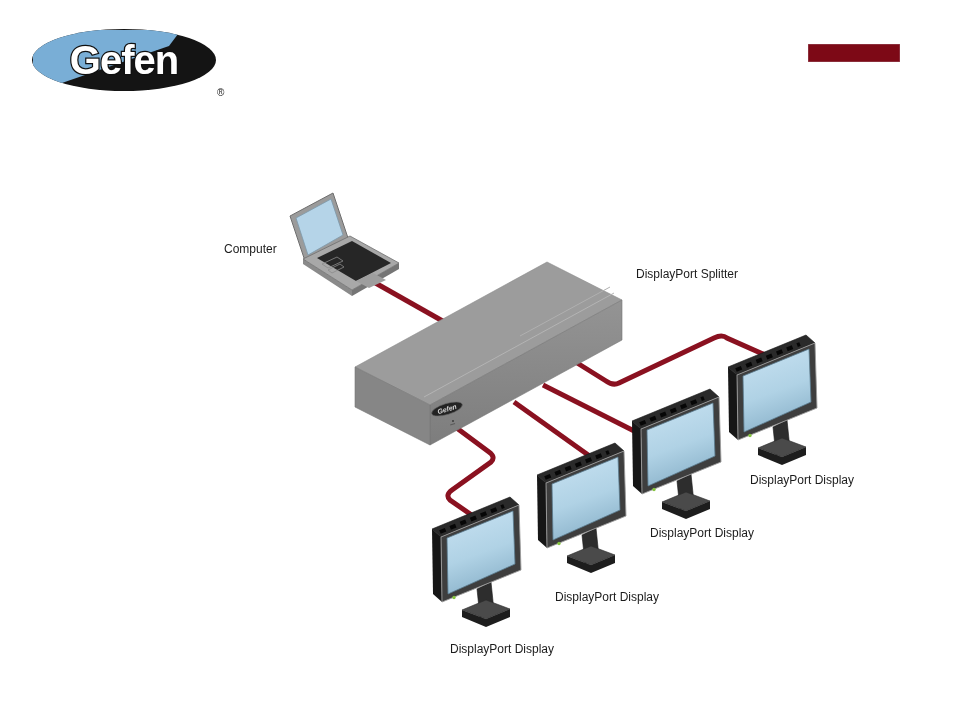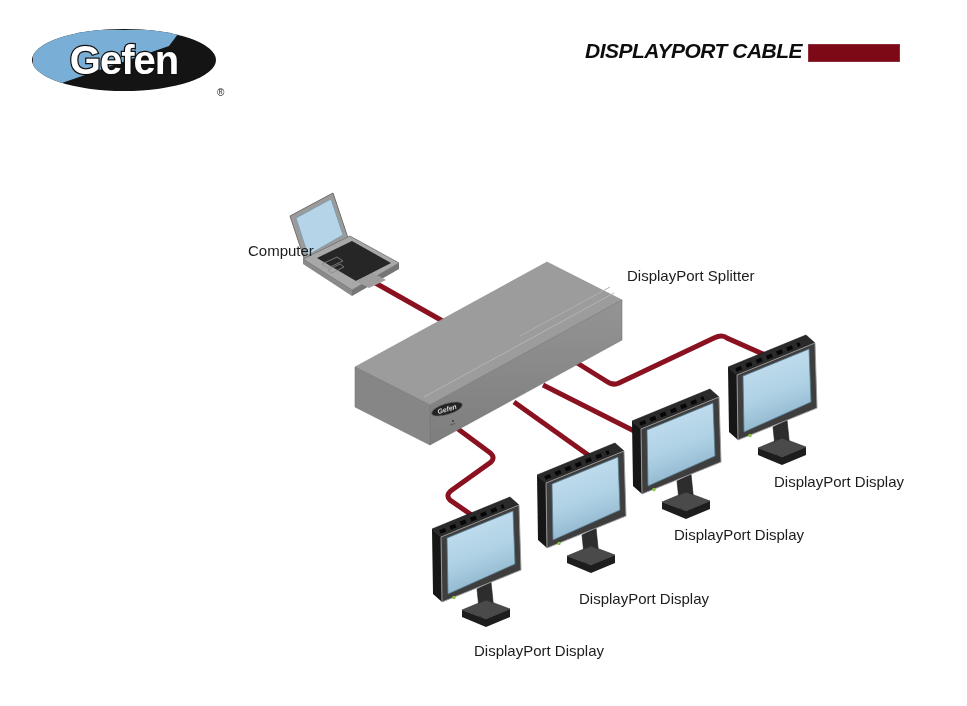--- a/index.html
+++ b/index.html
@@ -1,18 +1,18 @@
 <!DOCTYPE html>
 <html><head>
 <meta charset="utf-8">
 <style>
   html,body{margin:0;padding:0;background:#ffffff;}
   #stage{position:relative;width:967px;height:706px;background:#ffffff;overflow:hidden;
          font-family:"Liberation Sans", sans-serif;}
-  .lbl{position:absolute;font-size:15px;color:#1c1c1c;white-space:nowrap;margin-left:24px;}
+  .lbl{position:absolute;font-size:12px;color:#1c1c1c;white-space:nowrap;}
   #title{position:absolute;left:585px;top:39px;font-size:21px;font-weight:bold;
          font-style:italic;letter-spacing:-0.5px;color:#0d0d0d;white-space:nowrap;}
   #swatch{position:absolute;left:808px;top:44px;}
   #model{position:absolute;left:752px;top:629px;font-size:24px;font-weight:bold;
          font-style:italic;letter-spacing:-1px;color:#0d0d0d;white-space:nowrap;}
   #gefen-logo{position:absolute;left:31px;top:26px;}
   #diagram{position:absolute;left:0;top:0;}
 </style>
 </head>
 <body>
@@ -24,21 +24,20 @@
       <clipPath id="logoClip">
           <ellipse cx="93" cy="34" rx="92" ry="31"></ellipse>
         </clipPath>
     </defs>
     <ellipse cx="93" cy="34" rx="92" ry="31" fill="#141414"></ellipse>
     <polygon points="2,4 150,4 138,20 28,58 2,64" fill="#79aed6" clip-path="url(#logoClip)"></polygon>
     <text x="93" y="48" text-anchor="middle" font-size="40" font-weight="bold" fill="#ffffff" stroke="#101010" stroke-width="2.5" paint-order="stroke" letter-spacing="-1">Gefen</text>
     <text x="186" y="70" font-size="10" fill="#1a1a1a">®</text>
   </svg>
 
-  <div id="title">DISPLAYPORT CABLE</div>
   <svg id="swatch" width="92" height="18">
     <rect x="0" y="0" width="92" height="18" fill="#7d0916" stroke="#9b5560" stroke-width="1"></rect>
   </svg>
 
   <svg id="diagram" width="967" height="706" viewBox="0 0 967 706">
     <defs>
       <linearGradient id="scr" x1="0" y1="0" x2="0.3" y2="1">
         <stop offset="0" stop-color="#c8e2f2"></stop>
         <stop offset="0.6" stop-color="#b0d2e5"></stop>
         <stop offset="1" stop-color="#8fb6cd"></stop>
@@ -98,19 +97,19 @@
       <polygon points="356,281 373,273 386,280 369,288" fill="#9e9e9e"></polygon>
     </g>
 
     <use href="#mon" x="441" y="537"></use>
     <use href="#mon" x="546" y="483"></use>
     <use href="#mon" x="641" y="429"></use>
     <use href="#mon" x="737" y="375"></use>
   </svg>
 
   <div class="lbl" style="left:224px;top:242px;">Computer</div>
-  <div class="lbl" style="left:603px;top:267px;">DisplayPort Splitter</div>
+  <div class="lbl" style="left:636px;top:267px;">DisplayPort Splitter</div>
   <div class="lbl" style="left:450px;top:642px;">DisplayPort Display</div>
   <div class="lbl" style="left:555px;top:590px;">DisplayPort Display</div>
   <div class="lbl" style="left:650px;top:526px;">DisplayPort Display</div>
   <div class="lbl" style="left:750px;top:473px;">DisplayPort Display</div>
 
 </div>
 
 </body></html>

